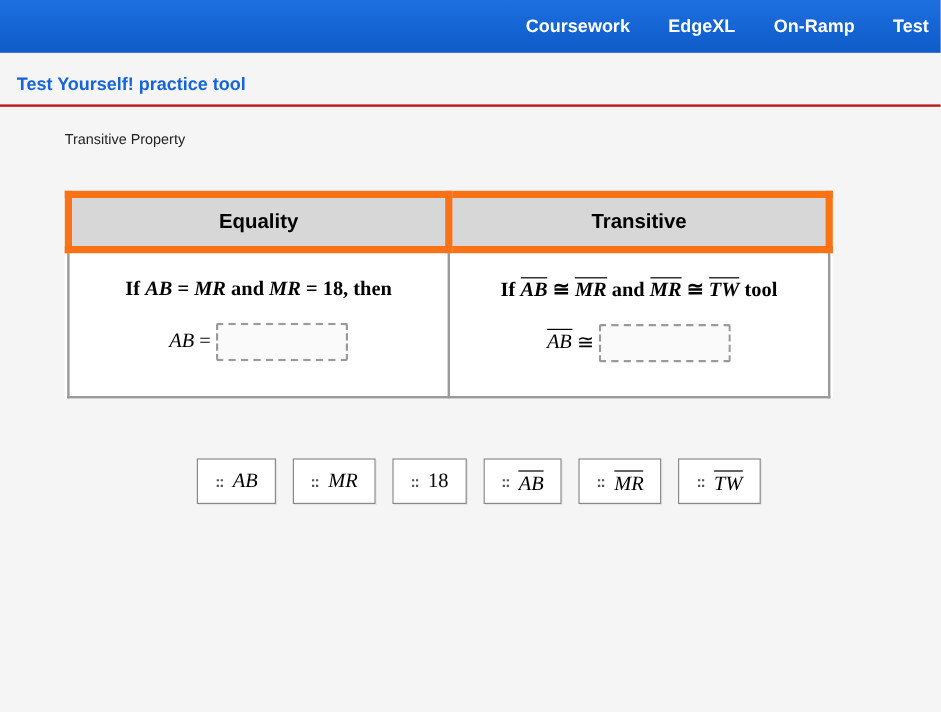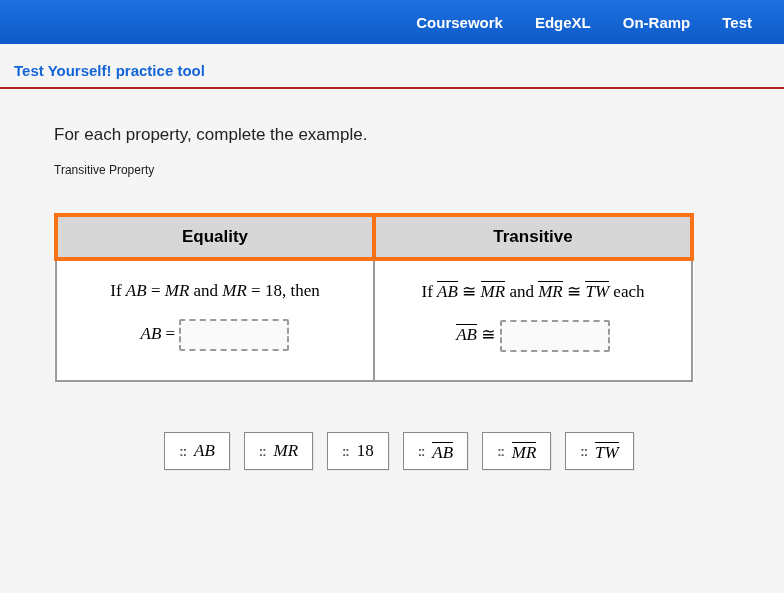--- a/index.html
+++ b/index.html
@@ -10,21 +10,21 @@
     height: 593px;
     overflow: hidden;
   }
   .topnav {
     background: #1565d8;
     background: linear-gradient(180deg, #1e6fe0 0%, #0d5bc9 100%);
     height: 44px;
     display: flex;
     align-items: center;
     justify-content: flex-end;
-    padding: 0 32px;
+    padding: 0 10px;
     gap: 32px;
   }
   .topnav span {
     color: #fff;
     font-weight: 700;
     font-size: 15px;
   }
   .subtitle {
     color: #1565d8;
     font-weight: 700;
@@ -47,21 +47,21 @@
     margin-bottom: 36px;
   }
   .tbl {
     border: 2px solid #9a9a9a;
     border-collapse: collapse;
     width: 640px;
     background: #fff;
   }
   .tbl th {
     background: #d7d7d7;
-    border: 4px solid #f97316;
+    border: 6px solid #f97316;
     padding: 10px 8px;
     font-weight: 700;
     font-size: 17px;
     text-align: center;
     width: 50%;
   }
   .tbl td {
     border: 2px solid #9a9a9a;
     padding: 20px 12px 28px 12px;
     text-align: center;
@@ -72,21 +72,21 @@
   .mn { font-family: 'Times New Roman', serif; font-style: normal; }
   .seg {
     font-family: 'Times New Roman', serif;
     font-style: italic;
     border-top: 1.5px solid #000;
     display: inline-block;
     line-height: 1;
     padding-top: 1px;
   }
   .cong { font-family: 'Times New Roman', serif; font-style: normal; }
-  .cell-line1 { margin-bottom: 18px; }
+  .cell-line1 { margin-bottom: 18px; font-weight: bold; }
   .dropzone {
     display: inline-block;
     border: 2px dashed #9a9a9a;
     width: 110px;
     height: 32px;
     vertical-align: middle;
     background: #fafafa;
     border-radius: 2px;
   }
   .tiles {
@@ -120,42 +120,41 @@
   <span>Coursework</span>
   <span>EdgeXL</span>
   <span>On-Ramp</span>
   <span>Test</span>
 </div>
 
 <div class="subtitle">Test Yourself! practice tool</div>
 
 <div class="content">
 
-  <div class="instr">For each property, complete the example.</div>
   <div class="prop">Transitive Property</div>
 
   <table class="tbl">
     <tbody>
         <tr>
       <th>Equality</th>
       <th>Transitive</th>
     </tr>
     <tr>
       <td>
         <div class="cell-line1">
           <span class="mn">If </span><span class="mi">AB</span><span class="mn"> = </span><span class="mi">MR</span><span class="mn"> and </span><span class="mi">MR</span><span class="mn"> = </span><span class="mn">18</span><span class="mn">, then</span>
         </div>
         <div>
           <span class="mi">AB</span><span class="mn"> = </span>
           <span class="dropzone"></span>
         </div>
       </td>
       <td>
         <div class="cell-line1">
-          <span class="mn">If </span><span class="seg">AB</span><span class="cong"> ≅ </span><span class="seg">MR</span><span class="mn"> and </span><span class="seg">MR</span><span class="cong"> ≅ </span><span class="seg">TW</span><span class="mn"> each</span>
+          <span class="mn">If </span><span class="seg">AB</span><span class="cong"> ≅ </span><span class="seg">MR</span><span class="mn"> and </span><span class="seg">MR</span><span class="cong"> ≅ </span><span class="seg">TW</span><span class="mn"> tool</span>
         </div>
         <div>
           <span class="seg">AB</span><span class="cong"> ≅ </span>
           <span class="dropzone"></span>
         </div>
       </td>
     </tr>
   </tbody>
     </table>
 

